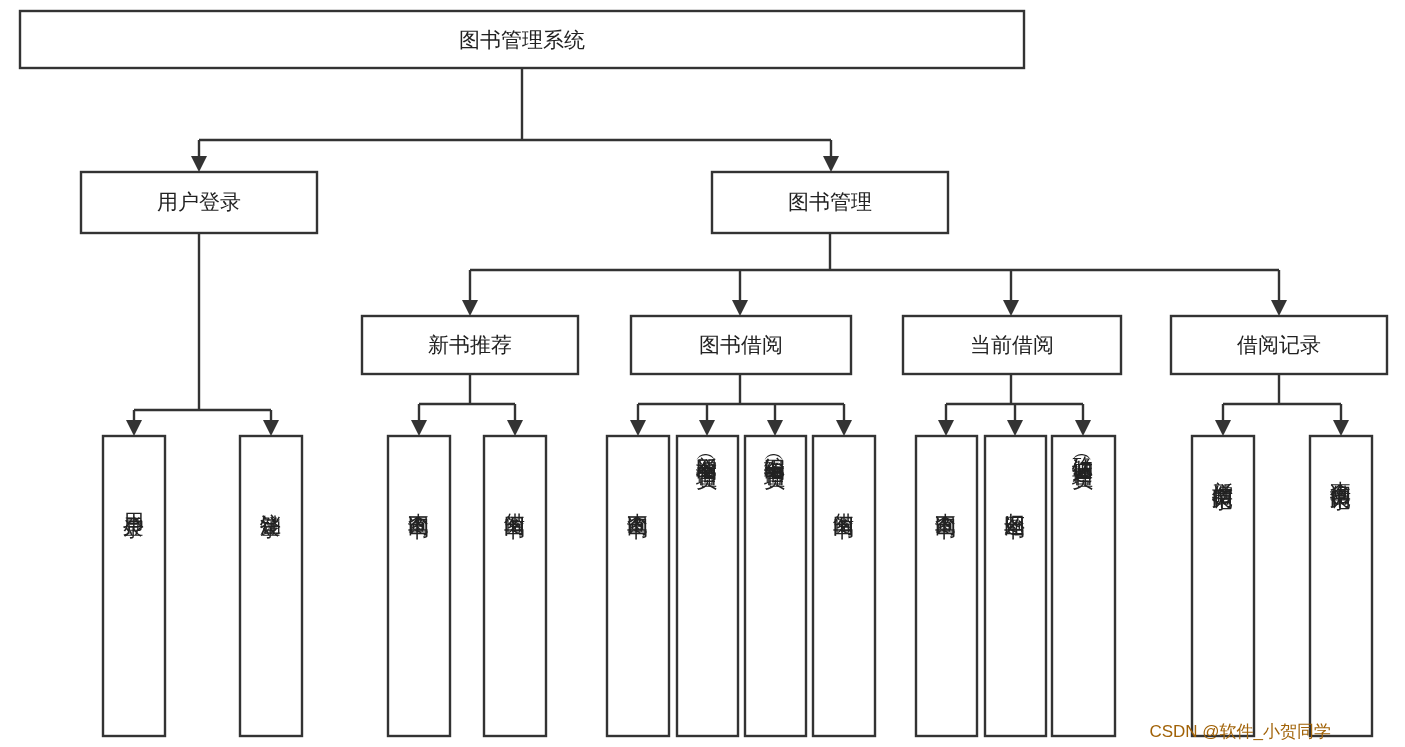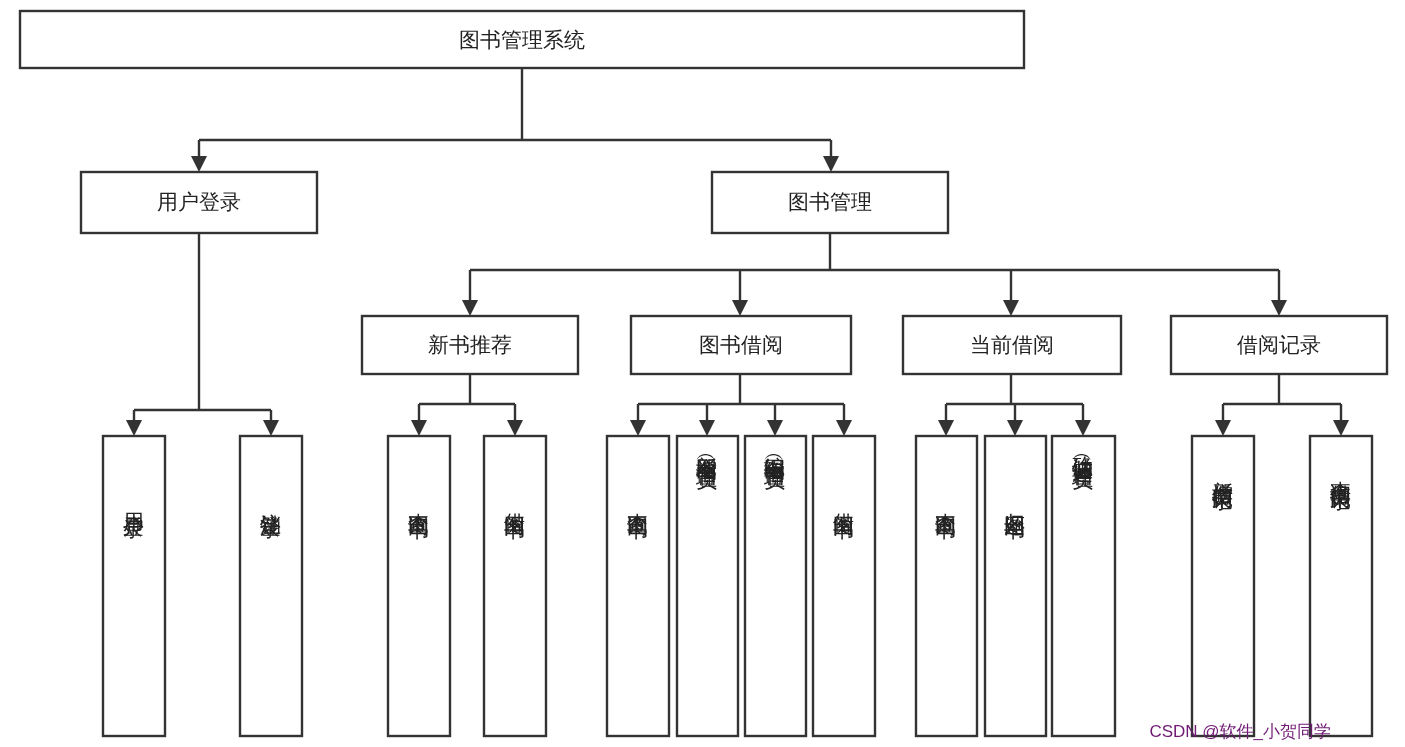--- a/index.html
+++ b/index.html
@@ -56,21 +56,21 @@
     text-orientation: upright;
     text-anchor: middle;
     letter-spacing: 2px;
   }
   .watermark {
     position: absolute;
     right: 10px;
     bottom: 4px;
     font-family: "Liberation Sans", "DejaVu Sans", sans-serif;
     font-size: 17px;
-    color: #701a75;
+    color: #a16207;
     white-space: nowrap;
     pointer-events: none;
   }
 </style>
 </head>
 <body>
 
 <div id="diagram-root">
   <svg class="flowchart" viewBox="0 0 1405 747" xmlns="http://www.w3.org/2000/svg">
 

